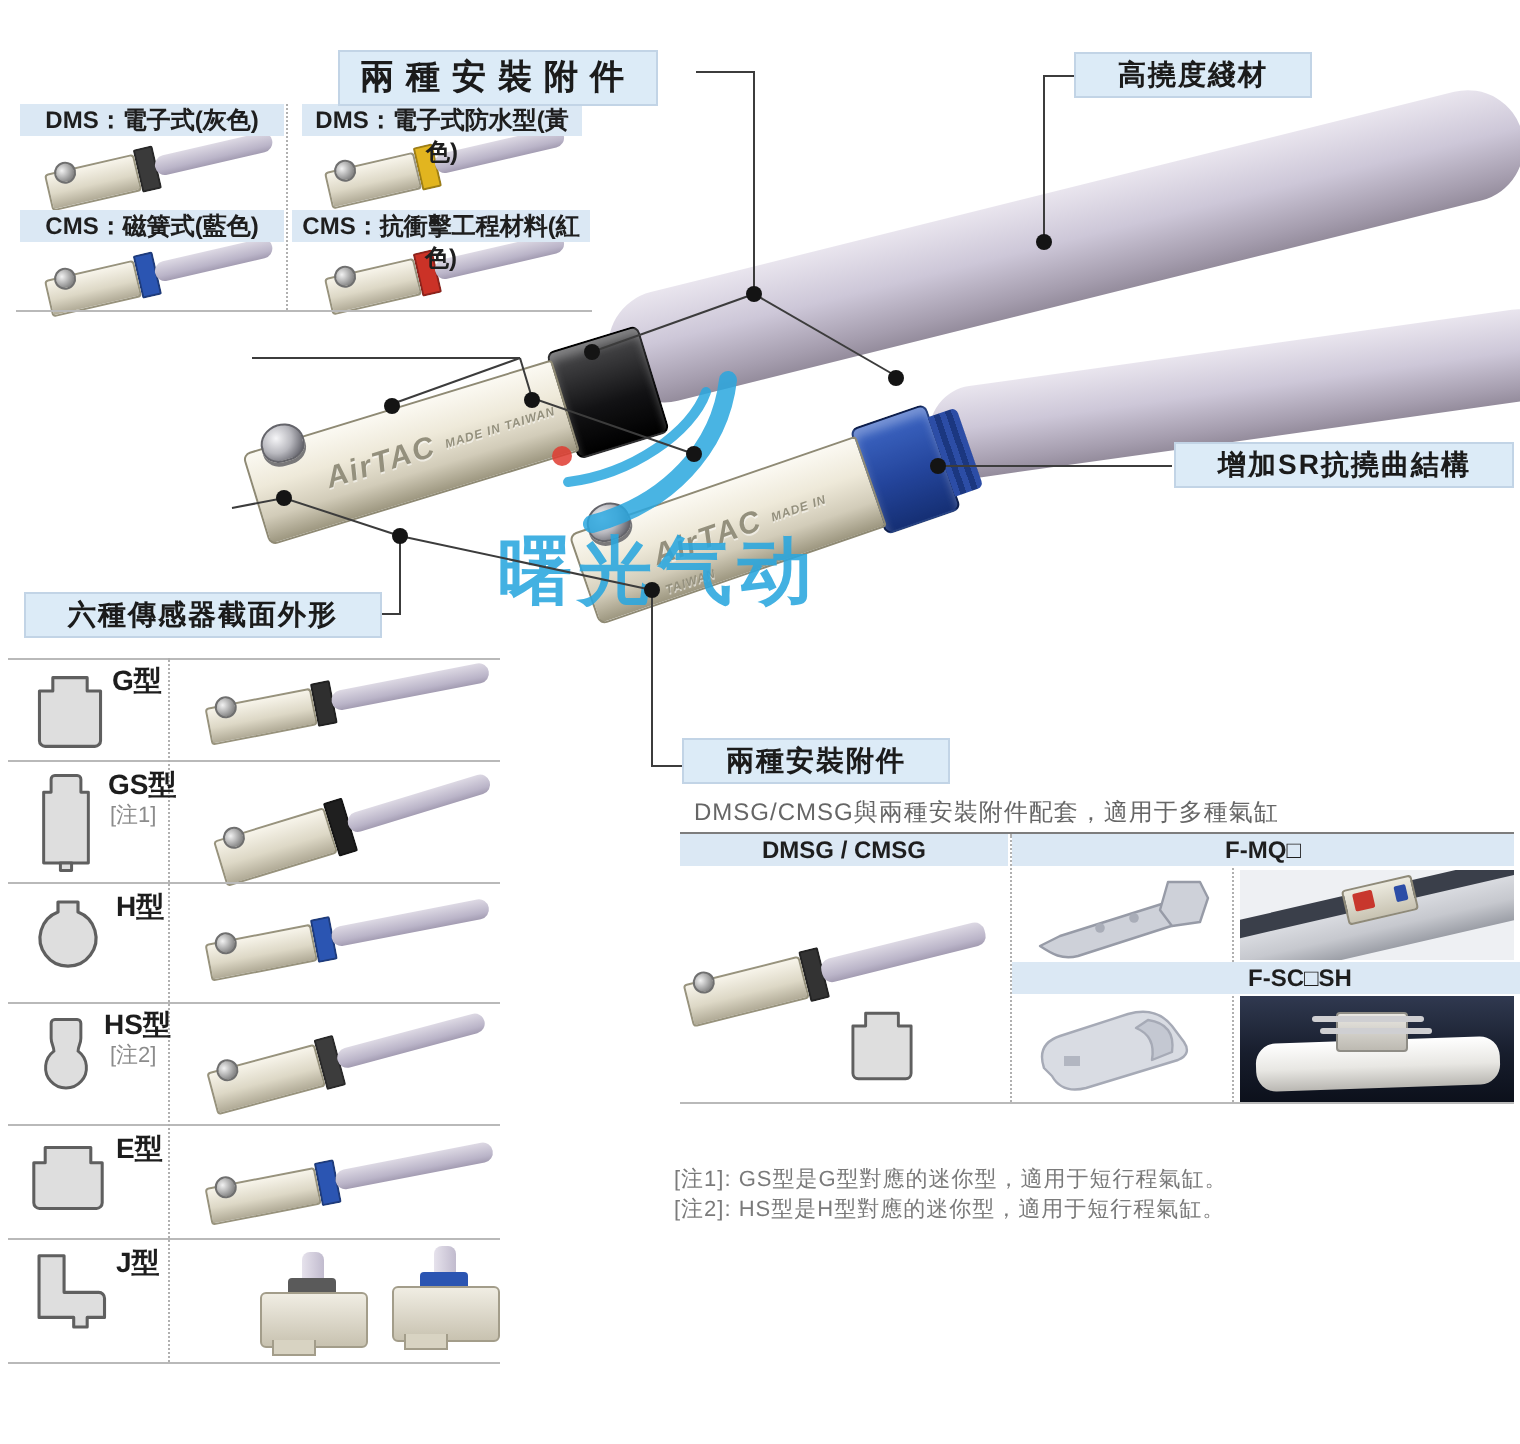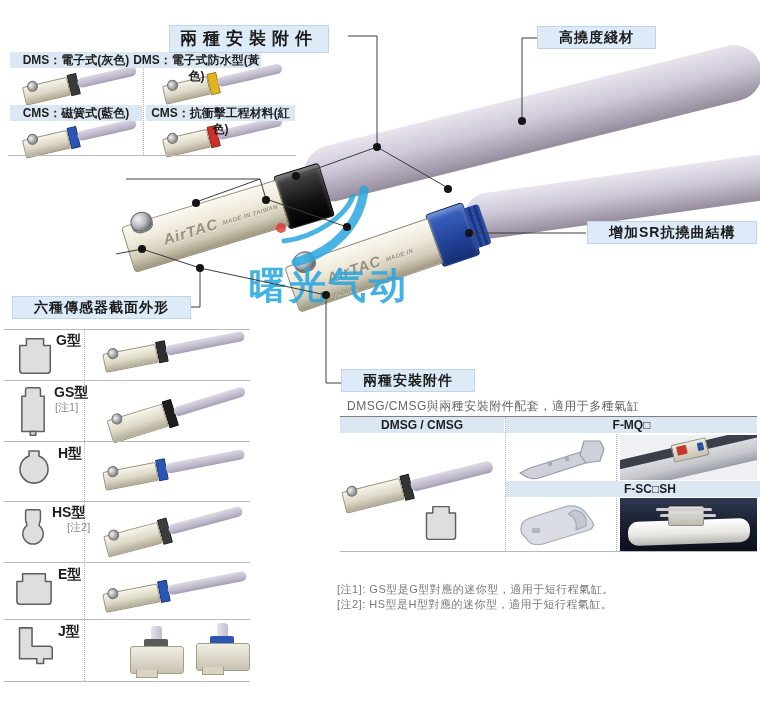--- a/index.html
+++ b/index.html
@@ -160,21 +160,21 @@
       <circle cx="347" cy="227" r="4"></circle>
         <circle cx="200" cy="268" r="4"></circle>
       <circle cx="142" cy="249" r="4"></circle>
         <circle cx="326" cy="295" r="4"></circle>
       <circle cx="469" cy="233" r="4"></circle>
     </g>
   </svg>
 
   <div>
     <div class="thead" style="left:10px;top:52px;width:132px;">DMS：電子式(灰色)</div>
-    <div class="thead" style="left:132px;top:52px;width:129px;">DMS：電子式防水型(黃色)</div>
+    <div class="thead" style="left:151px;top:52px;width:140px;">DMS：電子式防水型(黃色)</div>
     <div class="thead" style="left:10px;top:105px;width:132px;">CMS：磁簧式(藍色)</div>
     <div class="thead" style="left:146px;top:105px;width:149px;">CMS：抗衝擊工程材料(紅色)</div>
     <div class="vdots" style="left:143px;top:52px;height:103px;"></div>
     <div class="hline" style="left:8px;top:155px;width:288px;"></div>
 
     <div class="msensor" style="left:24px;top:85px;--rot:-13deg;">
       <div class="ms-body" style="width:44px;">
           <span class="ms-screw"></span>
         </div>
       <div class="ms-cap" style="--cap: #3a3a3a;"></div>
@@ -248,21 +248,21 @@
           <span class="ms-screw"></span>
         </div>
       <div class="ms-cap" style="--cap: #2b55b2;"></div>
       <div class="ms-cable" style="width:80px;"></div>
     </div>
 
     <svg class="shape-icon" style="left:17px;top:507px;" width="32" height="52" viewBox="0 0 32 56">
       <path d="M10,3 h12 a2,2 0 0 1 2,2 v8 c0,3 -1.5,4.5 -1.5,7 a11,11 0 1 1 -13,0 C9.5,17.5 8,16 8,13 V5 a2,2 0 0 1 2,-2 z"></path>
     </svg>
     <div class="rowlabel" style="left:52px;top:504px;">HS型</div>
-    <div class="rownote" style="left:55px;top:520px;margin-left:12px;">[注2]</div>
+    <div class="rownote" style="left:55px;top:520px;">[注2]</div>
     <div class="msensor" style="left:106px;top:534px;--rot:-15deg;">
       <div class="ms-body" style="width:54px;height:20px;">
           <span class="ms-screw"></span>
         </div>
       <div class="ms-cap" style="height: 24px; --cap: #3c3c3c;"></div>
       <div class="ms-cable" style="width:76px;"></div>
     </div>
 
     <svg class="shape-icon" style="left:12px;top:570px;" width="44" height="38" viewBox="0 0 44 40">
       <path d="M10,4 h24 v8 h6 v21 a3,3 0 0 1 -3,3 H7 a3,3 0 0 1 -3,-3 V12 h6 z"></path>

